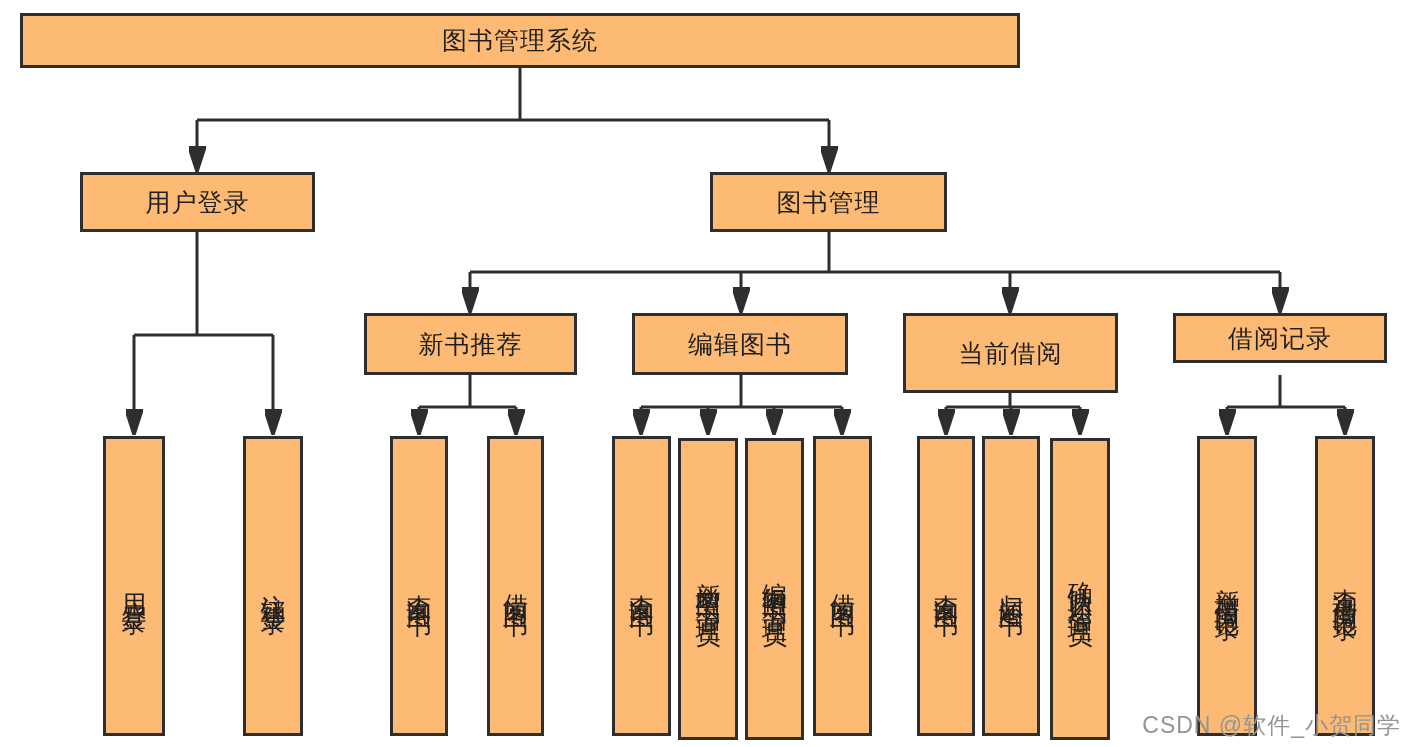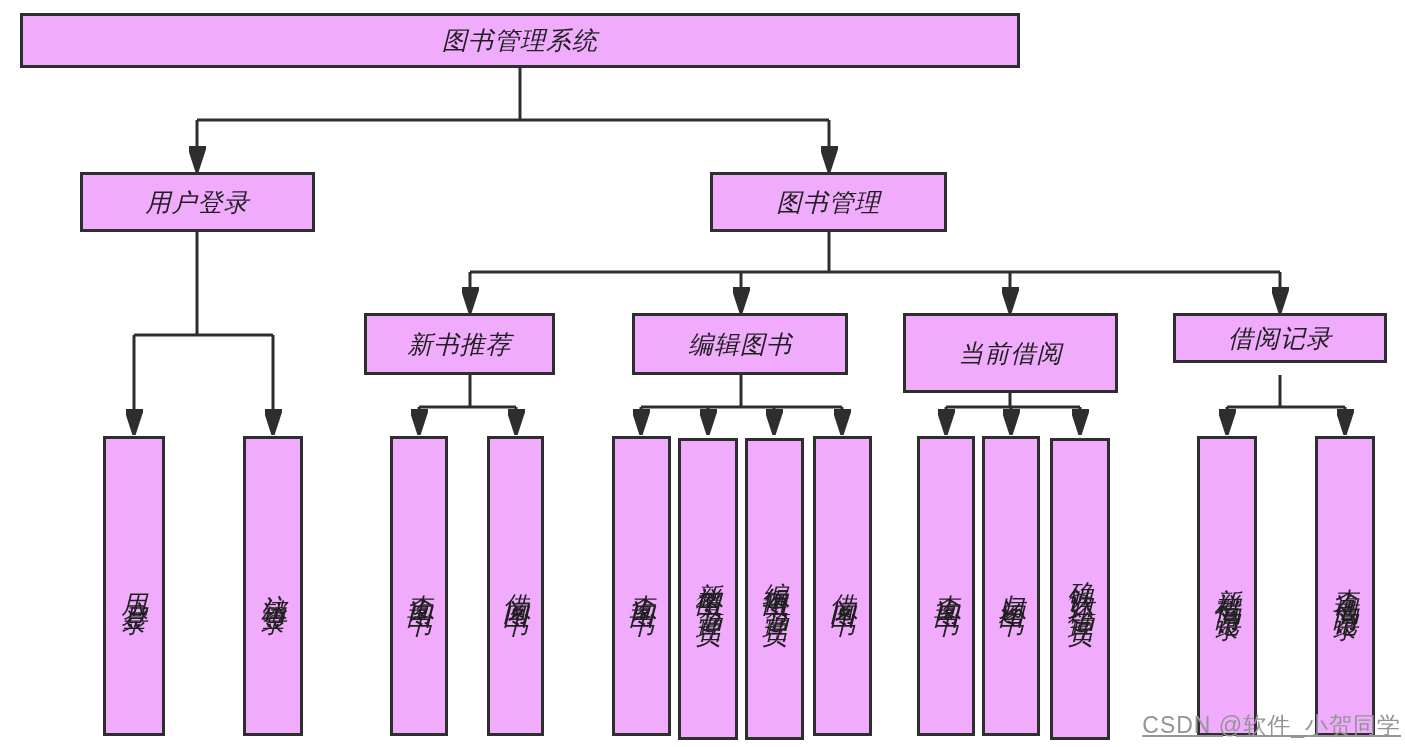--- a/index.html
+++ b/index.html
@@ -16,42 +16,40 @@
     font-family:"Liberation Sans", sans-serif;
     overflow:hidden;
   }
   .wires{position:absolute;left:0;top:0;z-index:0;}
   .wires path, .wires line{stroke:var(--line);stroke-width:3;fill:none;}
   .wires .arrowhead{fill:var(--line);}
   .node{
     position:absolute;
     box-sizing:border-box;
     border:3px solid var(--line);
-    background:#f0abfc;
+    background:#fdba74;
     display:flex;align-items:center;justify-content:center;
     color:var(--text);
     z-index:1;
-    font-style:italic;
   }
   .node-h{font-size:25px;letter-spacing:1px;}
   .node-v{font-size:25px;}
   .node-v .vtext{
     writing-mode:vertical-rl;
     letter-spacing:6px;
     line-height:1;
     white-space:nowrap;
   }
   .watermark{
     position:absolute;
     right:4px;bottom:6px;
     z-index:5;
     color:var(--wm);
     font-size:23px;
     letter-spacing:1px;
-    text-decoration:underline;
   }
 </style>
 </head>
 <body>
 
 <div class="canvas">
 
   <svg class="wires" width="1405" height="747" viewBox="0 0 1405 747">
     <defs>
       <marker id="arrow" markerUnits="userSpaceOnUse" markerWidth="26" markerHeight="17" viewBox="0 0 26 17" refX="25" refY="8.5" orient="auto">
@@ -97,21 +95,21 @@
     <span>图书管理系统</span>
   </div>
 
   <div class="node node-h" style="left:80px;top:172px;width:235px;height:60px;">
     <span>用户登录</span>
   </div>
   <div class="node node-h" style="left:710px;top:172px;width:237px;height:60px;">
     <span>图书管理</span>
   </div>
 
-  <div class="node node-h" style="left:364px;top:313px;width:191px;height:62px;">
+  <div class="node node-h" style="left:364px;top:313px;width:213px;height:62px;">
     <span>新书推荐</span>
   </div>
   <div class="node node-h" style="left:632px;top:313px;width:216px;height:62px;">
     <span>编辑图书</span>
   </div>
   <div class="node node-h" style="left:903px;top:313px;width:215px;height:80px;">
     <span>当前借阅</span>
   </div>
   <div class="node node-h" style="left:1173px;top:313px;width:214px;height:50px;">
     <span>借阅记录</span>

